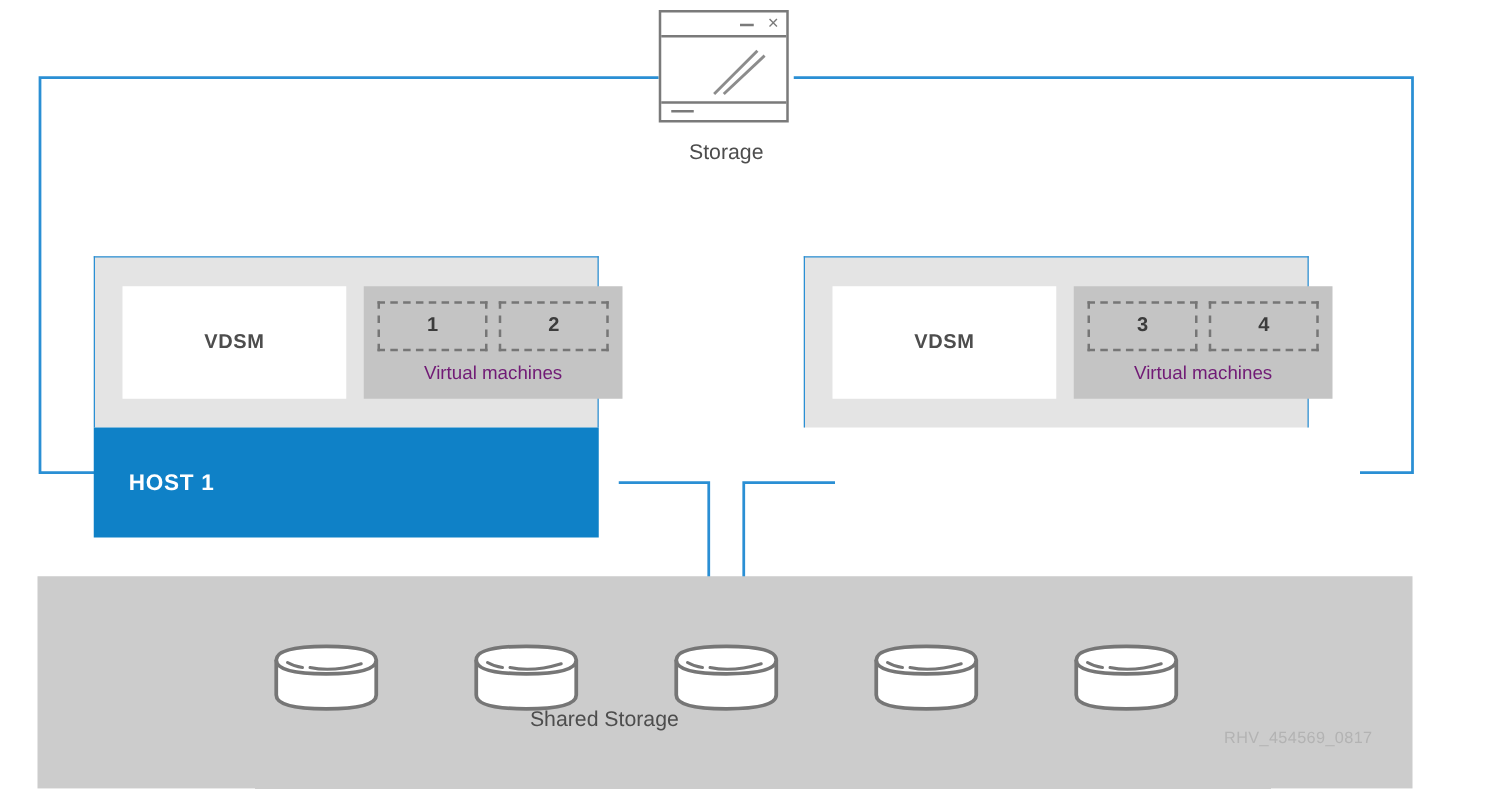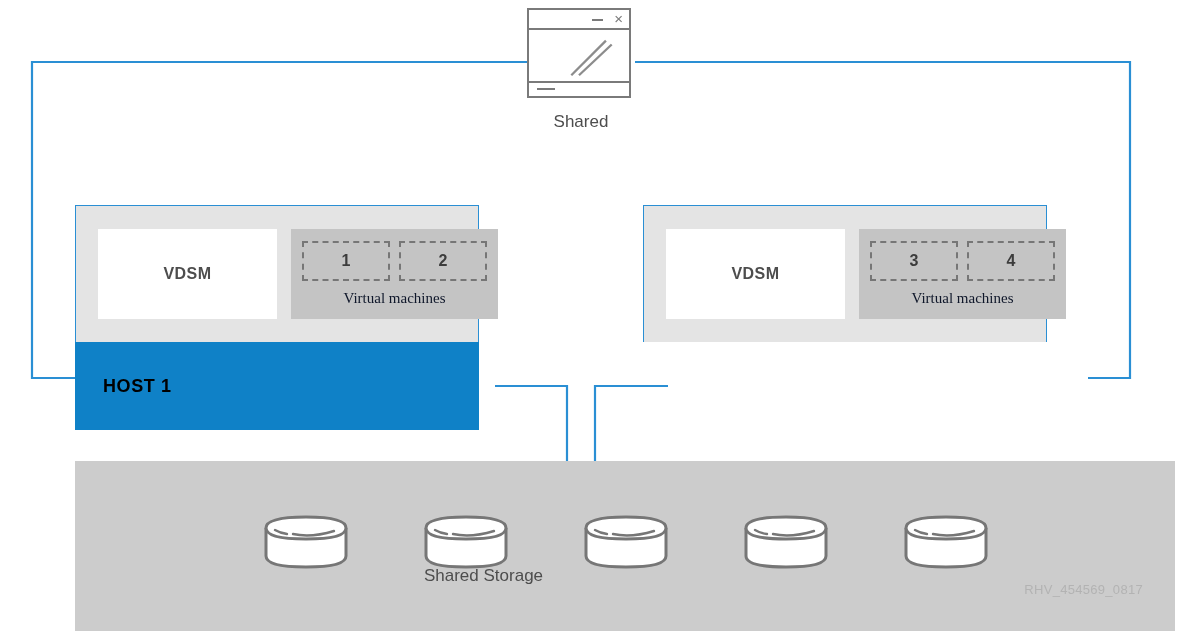--- a/index.html
+++ b/index.html
@@ -148,47 +148,45 @@
     display: flex;
     align-items: center;
     justify-content: center;
     font-size: 16px;
     font-weight: bold;
     color: #3c3c3c;
   }
   .vm-caption {
     margin-top: 9px;
     font-size: 15px;
-    color: #0f172a;
-    font-family: Liberation Serif, serif;
+    color: #701a75;
   }
   .host-lower {
     background: #0f81c7;
     height: 88px;
     display: flex;
     align-items: center;
     padding-left: 28px;
     box-sizing: border-box;
   }
   .host-name {
-    color: #000000;
+    color: #ffffff;
     font-size: 18px;
     font-weight: bold;
     letter-spacing: 0.6px;
   }
 
   
   .storage-panel {
     position: absolute;
     left: 30px;
     top: 461px;
     width: 1100px;
     height: 170px;
     background: #cccccc;
-    margin-left: 45px;
   }
   .disk {
     position: absolute;
     width: 86px;
     height: 56px;
   }
   .storage-label {
     position: absolute;
     top: 566px;
     left: 0;
@@ -229,21 +227,21 @@
         <div class="mgr-close">×</div>
       </div>
       <svg class="mgr-scribble" viewBox="0 0 104 53">
         <line x1="44" y1="46" x2="80" y2="10" stroke="#8c8c8c" stroke-width="2.4"></line>
         <line x1="52" y1="46" x2="86" y2="14" stroke="#8c8c8c" stroke-width="2.4"></line>
       </svg>
       <div class="mgr-statusbar">
         <div class="mgr-statusdash"></div>
       </div>
     </div>
-    <div class="manager-label">Shared</div>
+    <div class="manager-label">Storage</div>
   </div>
 
   <div class="host" style="left:75px;">
     <div class="host-upper">
       <div class="vdsm-box">
         <span class="vdsm-label">VDSM</span>
       </div>
       <div class="vm-panel">
         <div class="vm-row">
           <div class="vm-box">1</div>

